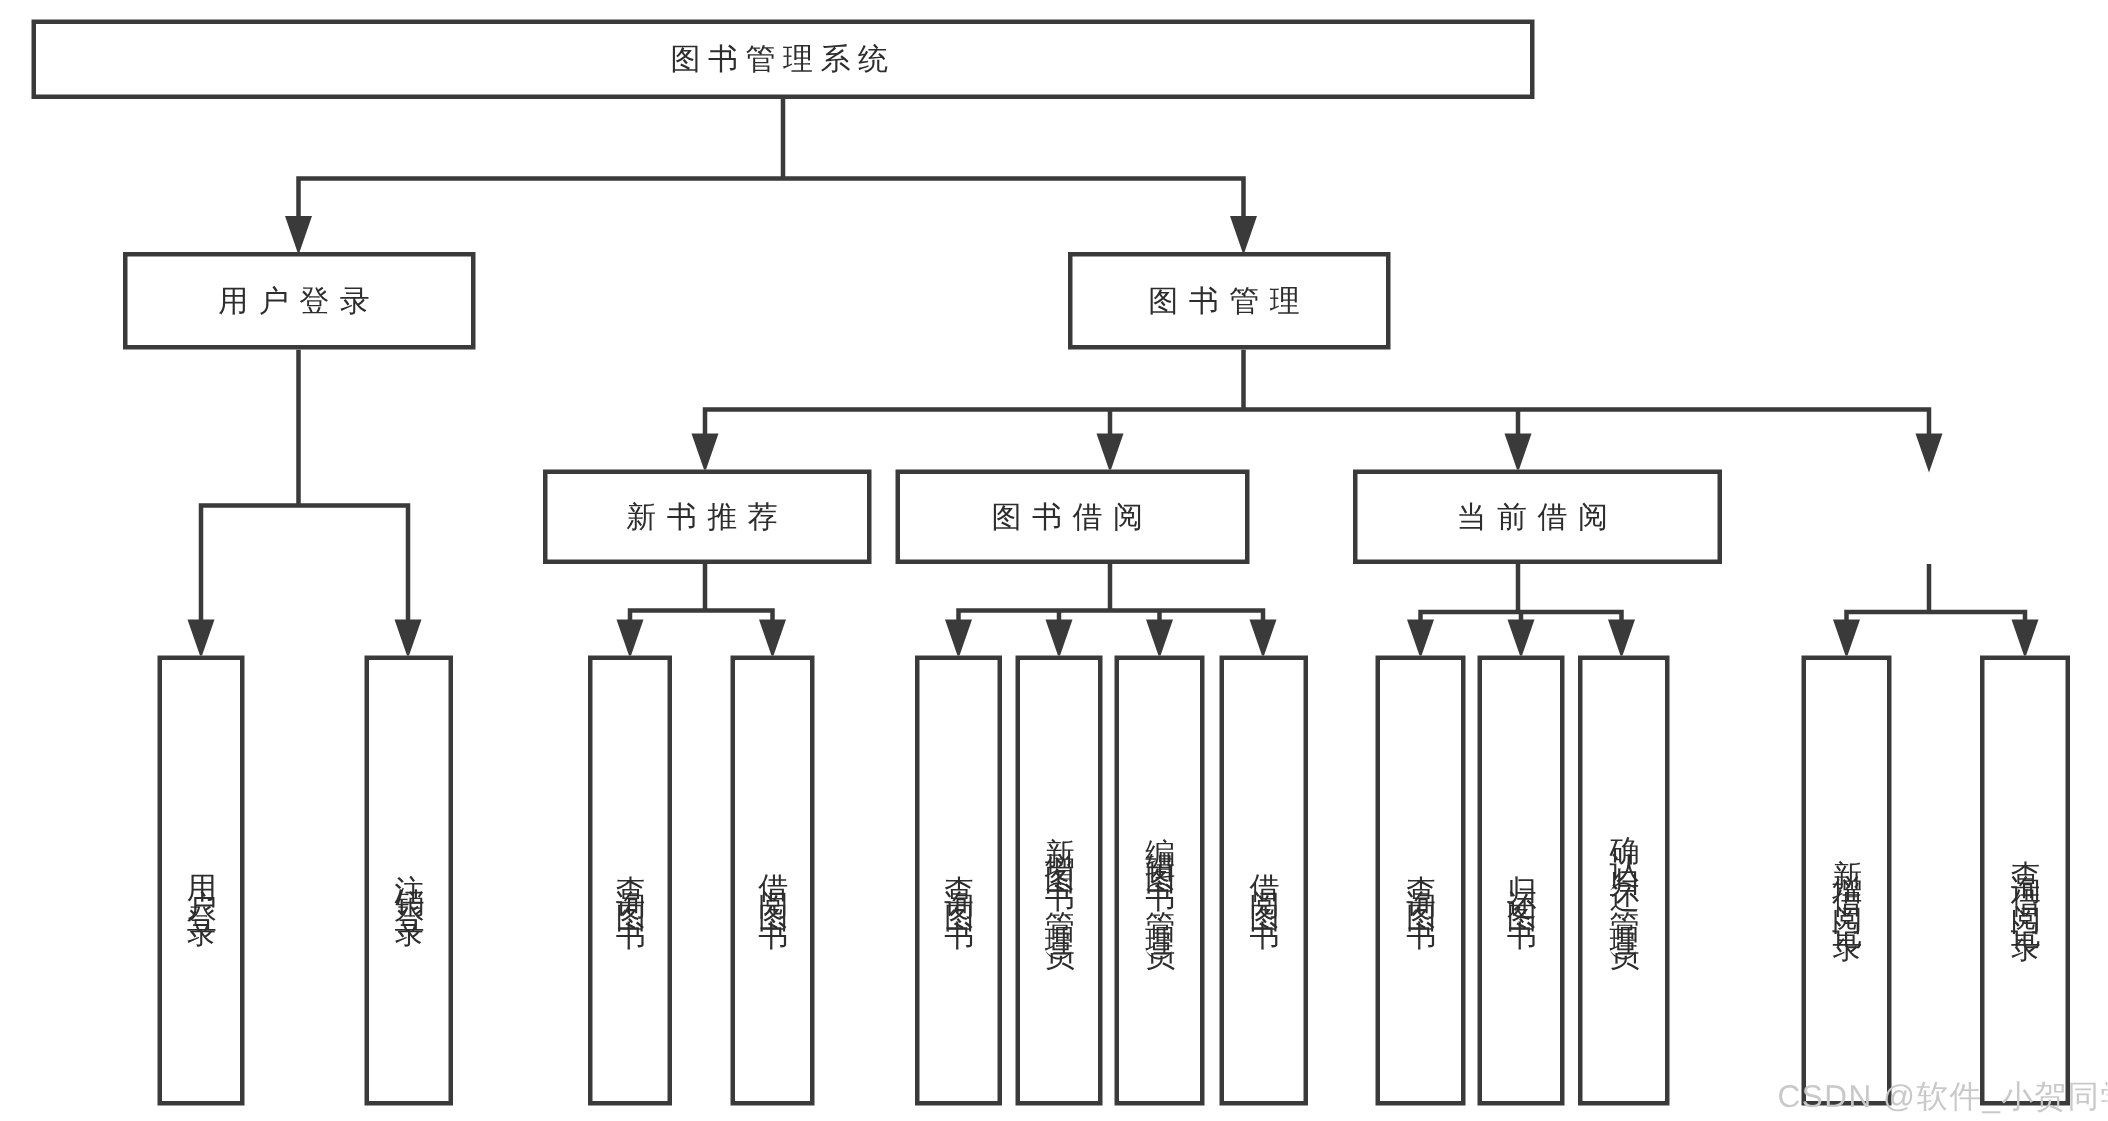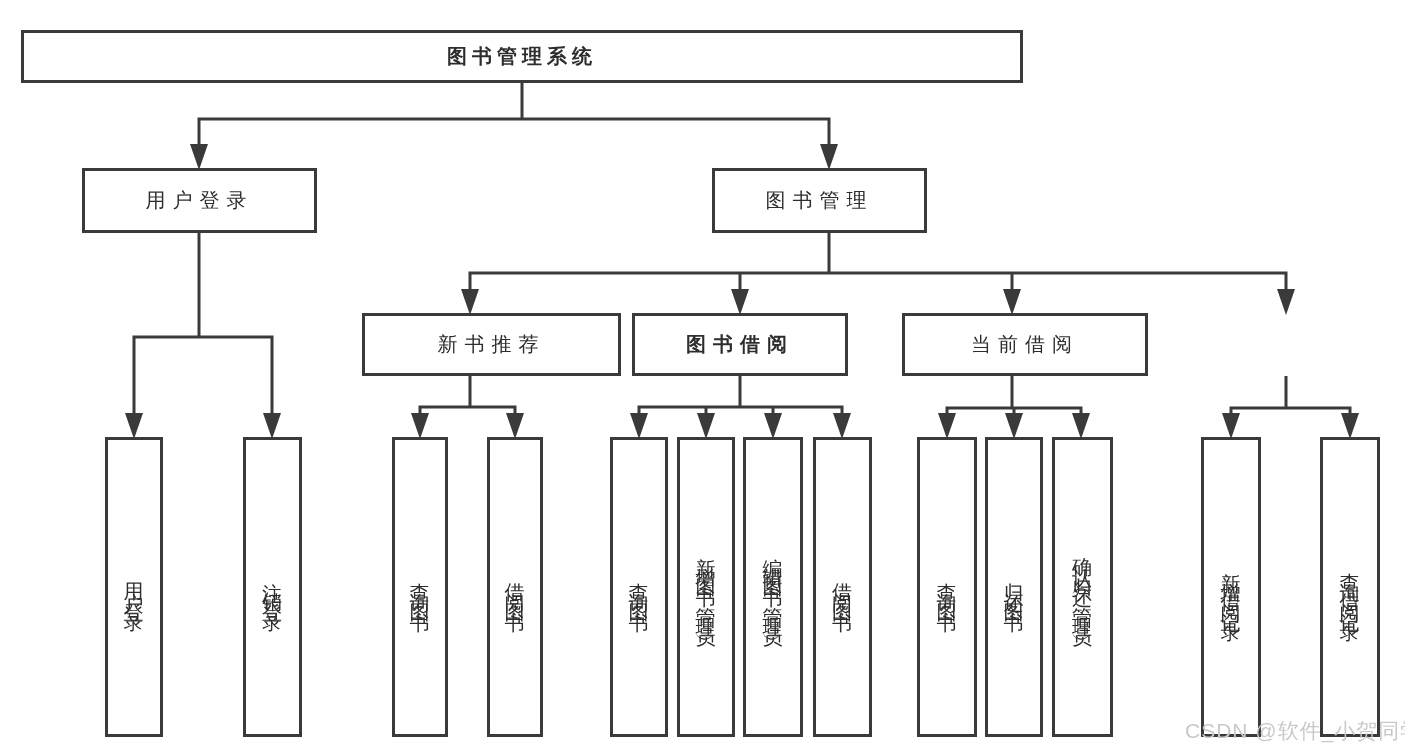--- a/index.html
+++ b/index.html
@@ -107,35 +107,35 @@
       <polygon points="764,413 782,413 773,439"></polygon>
       <polygon points="833,413 851,413 842,439"></polygon>
       <polygon points="938,413 956,413 947,439"></polygon>
       <polygon points="1005,413 1023,413 1014,439"></polygon>
       <polygon points="1072,413 1090,413 1081,439"></polygon>
       <polygon points="1222,413 1240,413 1231,439"></polygon>
       <polygon points="1341,413 1359,413 1350,439"></polygon>
     </g>
   </svg>
 
-  <div class="node" style="left:21px; top:30px; width:1002px; height:53px;font-weight:bold;">
+  <div class="node" style="left:21px; top:13px; width:1002px; height:53px;">
     <span class="root-label">图书管理系统</span>
   </div>
 
   <div class="node" style="left:82px; top:168px; width:235px; height:65px;">
     <span class="h-label">用户登录</span>
   </div>
   <div class="node" style="left:712px; top:168px; width:215px; height:65px;">
     <span class="h-label">图书管理</span>
   </div>
 
-  <div class="node" style="left:362px; top:313px; width:259px; height:63px;">
+  <div class="node" style="left:362px; top:313px; width:219px; height:63px;">
     <span class="h-label">新书推荐</span>
   </div>
-  <div class="node" style="left:632px; top:313px; width:216px; height:63px;font-weight:bold;">
+  <div class="node" style="left:597px; top:313px; width:236px; height:63px;">
     <span class="h-label">图书借阅</span>
   </div>
   <div class="node" style="left:902px; top:313px; width:246px; height:63px;">
     <span class="h-label">当前借阅</span>
   </div>
 
   <div class="node" style="left:105px; top:437px; width:58px; height:300px;">
     <span class="v-label">用户登录</span>
   </div>
   <div class="node" style="left:243px; top:437px; width:59px; height:300px;">

